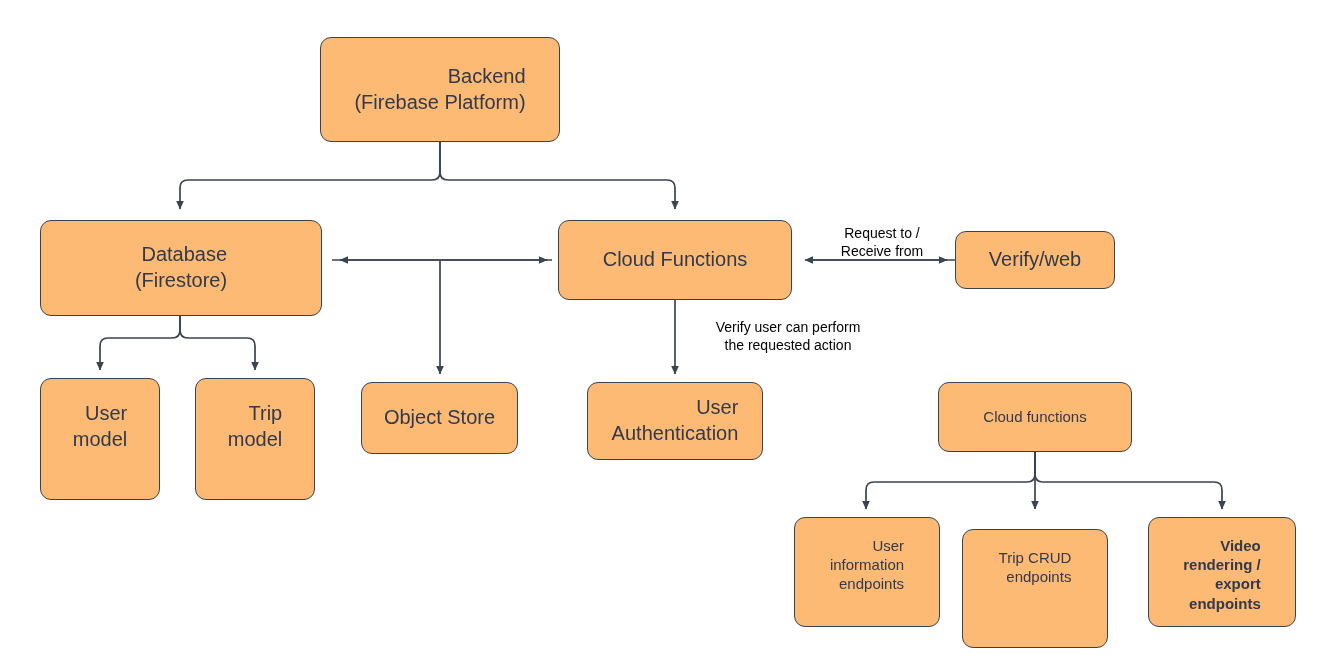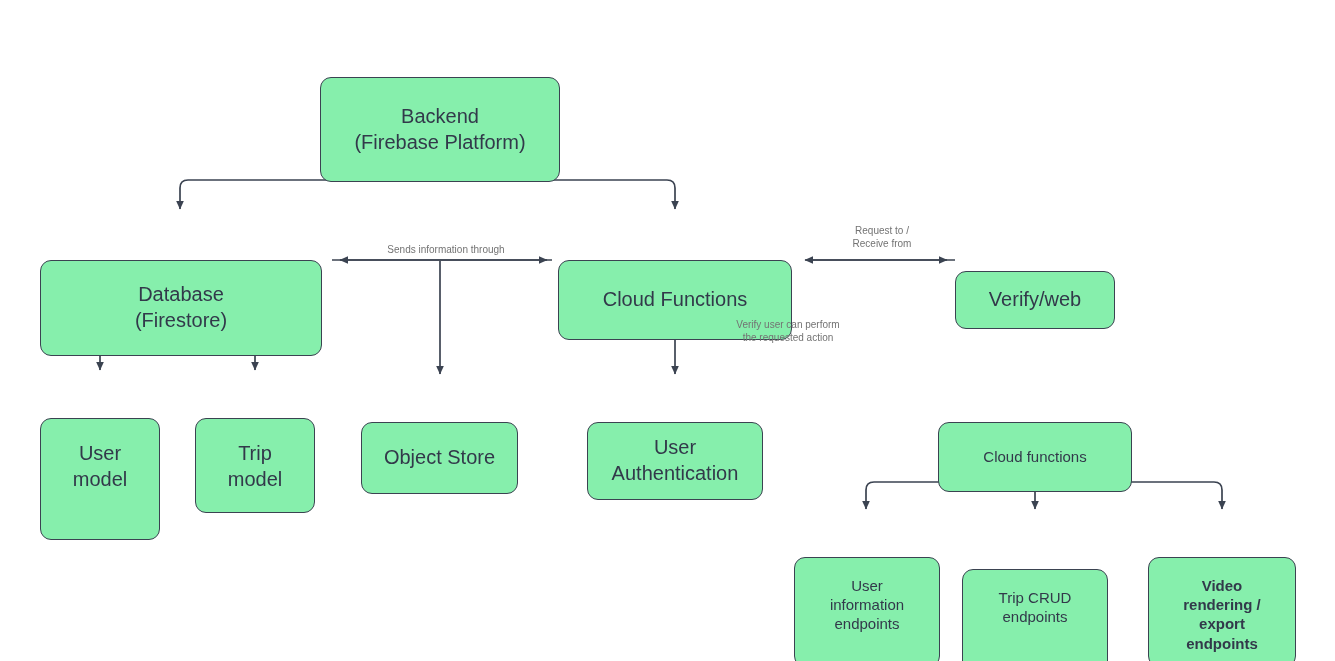--- a/index.html
+++ b/index.html
@@ -28,47 +28,46 @@
     top: 0;
     width: 1335px;
     height: 661px;
     pointer-events: none;
   }
   .node {
     position: absolute;
     box-sizing: border-box;
     border: 1.6px solid #3b4351;
     border-radius: 11px;
-    background: #86efac;
+    background: #fdba74;
     display: flex;
     align-items: center;
     justify-content: center;
-    text-align: center;
+    text-align: right;
     line-height: 1.28;
     color: #32394a;
     font-size: 20px;
     white-space: pre-line;
     padding: 2px 6px;
-    margin-top: 40px;
   }
   .node.small-text {
     font-size: 15px;
   }
   .node.top-anchored {
     align-items: flex-start;
     padding-top: 22px;
   }
   .node.top-anchored-sm {
     align-items: flex-start;
     padding-top: 18px;
   }
   .edge-label {
     position: absolute;
-    font-size: 10px;
-    color: #737373;
+    font-size: 14px;
+    color: #000000;
     text-align: center;
     white-space: pre-line;
     line-height: 1.3;
     background: transparent;
   }
 </style>
 </head>
 <body>
 
 <div id="diagram-canvas">
@@ -109,21 +108,21 @@
   <div class="node" style="left:40px; top:220px; width:282px; height:96px;">Database
 (Firestore)</div>
 
   <div class="node" style="left:558px; top:220px; width:234px; height:80px;">Cloud Functions</div>
 
   <div class="node" style="left:955px; top:231px; width:160px; height:58px;">Verify/web</div>
 
   <div class="node top-anchored" style="left:40px; top:378px; width:120px; height:122px;">User
 model</div>
 
-  <div class="node top-anchored" style="left:195px; top:378px; width:120px; height:95px;">Trip
+  <div class="node top-anchored" style="left:195px; top:378px; width:120px; height:122px;">Trip
 model</div>
 
   <div class="node" style="left:361px; top:382px; width:157px; height:72px;">Object Store</div>
 
   <div class="node" style="left:587px; top:382px; width:176px; height:78px;">User
 Authentication</div>
 
   <div class="node small-text" style="left:938px; top:382px; width:194px; height:70px;">Cloud functions</div>
 
   <div class="node small-text top-anchored-sm" style="left:794px; top:517px; width:146px; height:110px;">User
@@ -131,21 +130,20 @@
 endpoints</div>
 
   <div class="node small-text top-anchored-sm" style="left:962px; top:529px; width:146px; height:119px;">Trip CRUD
 endpoints</div>
 
   <div class="node small-text top-anchored-sm" style="left:1148px; top:517px; width:148px; height:110px;font-weight:bold;">Video
 rendering /
 export
 endpoints</div>
 
-  <div class="edge-label" style="left:344px; top:243px; width:204px;">Sends information through</div>
 
   <div class="edge-label" style="left:818px; top:224px; width:128px;">Request to /
 Receive from</div>
 
   <div class="edge-label" style="left:692px; top:318px; width:192px;">Verify user can perform
 the requested action</div>
 
 </div>
 
 </body></html>

